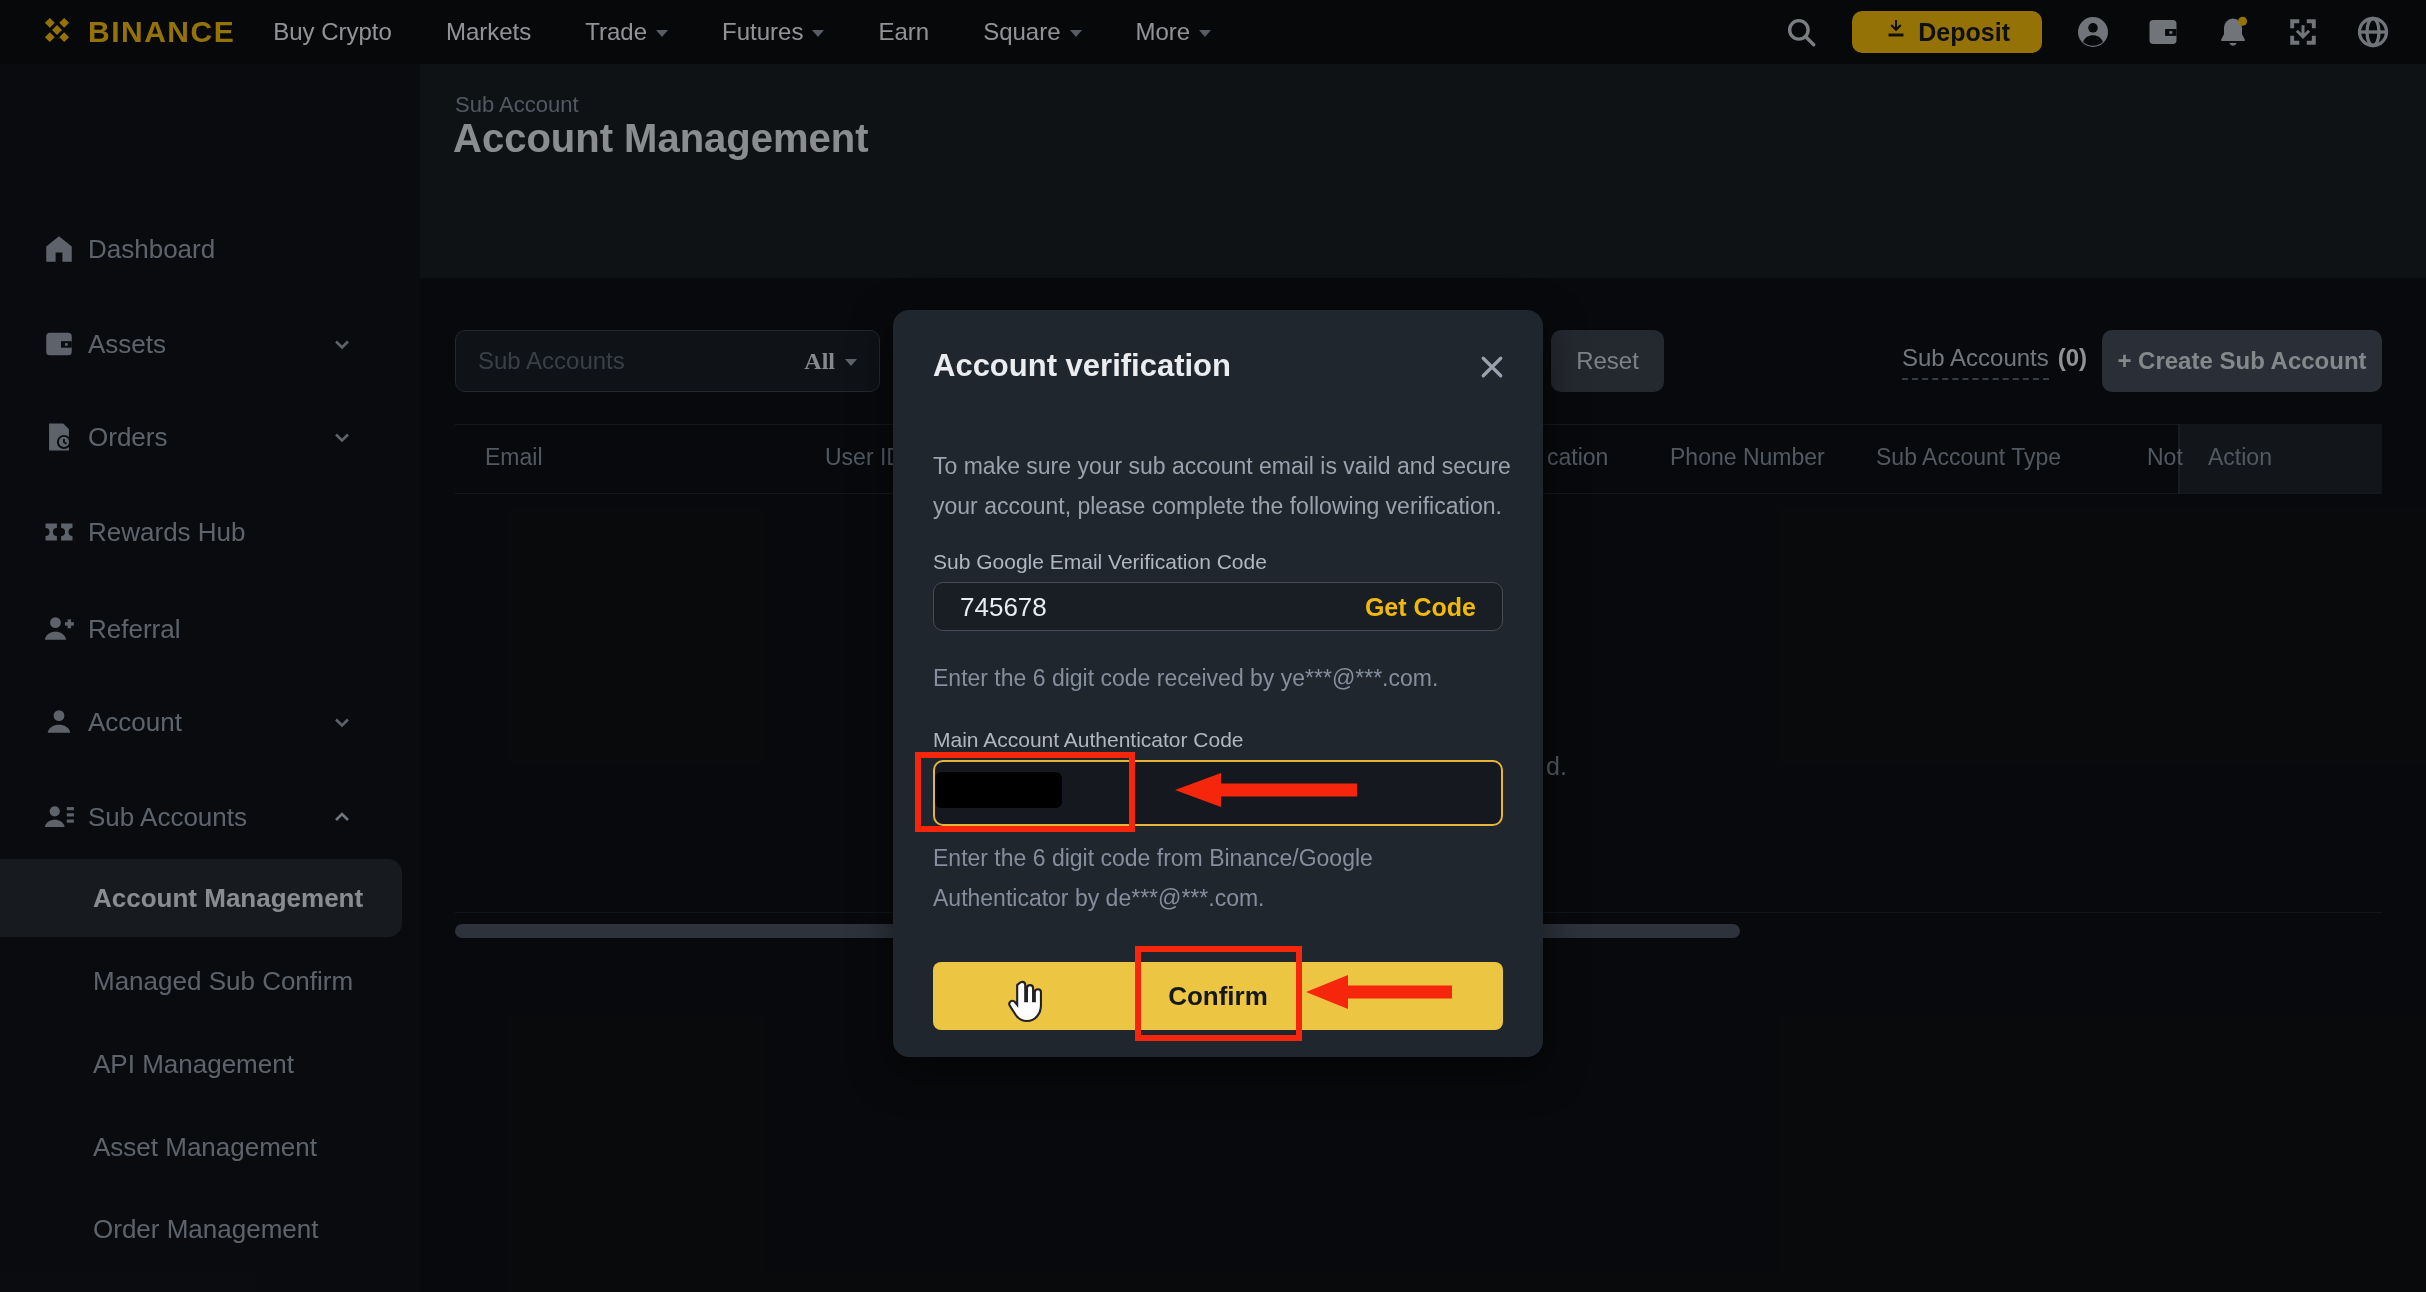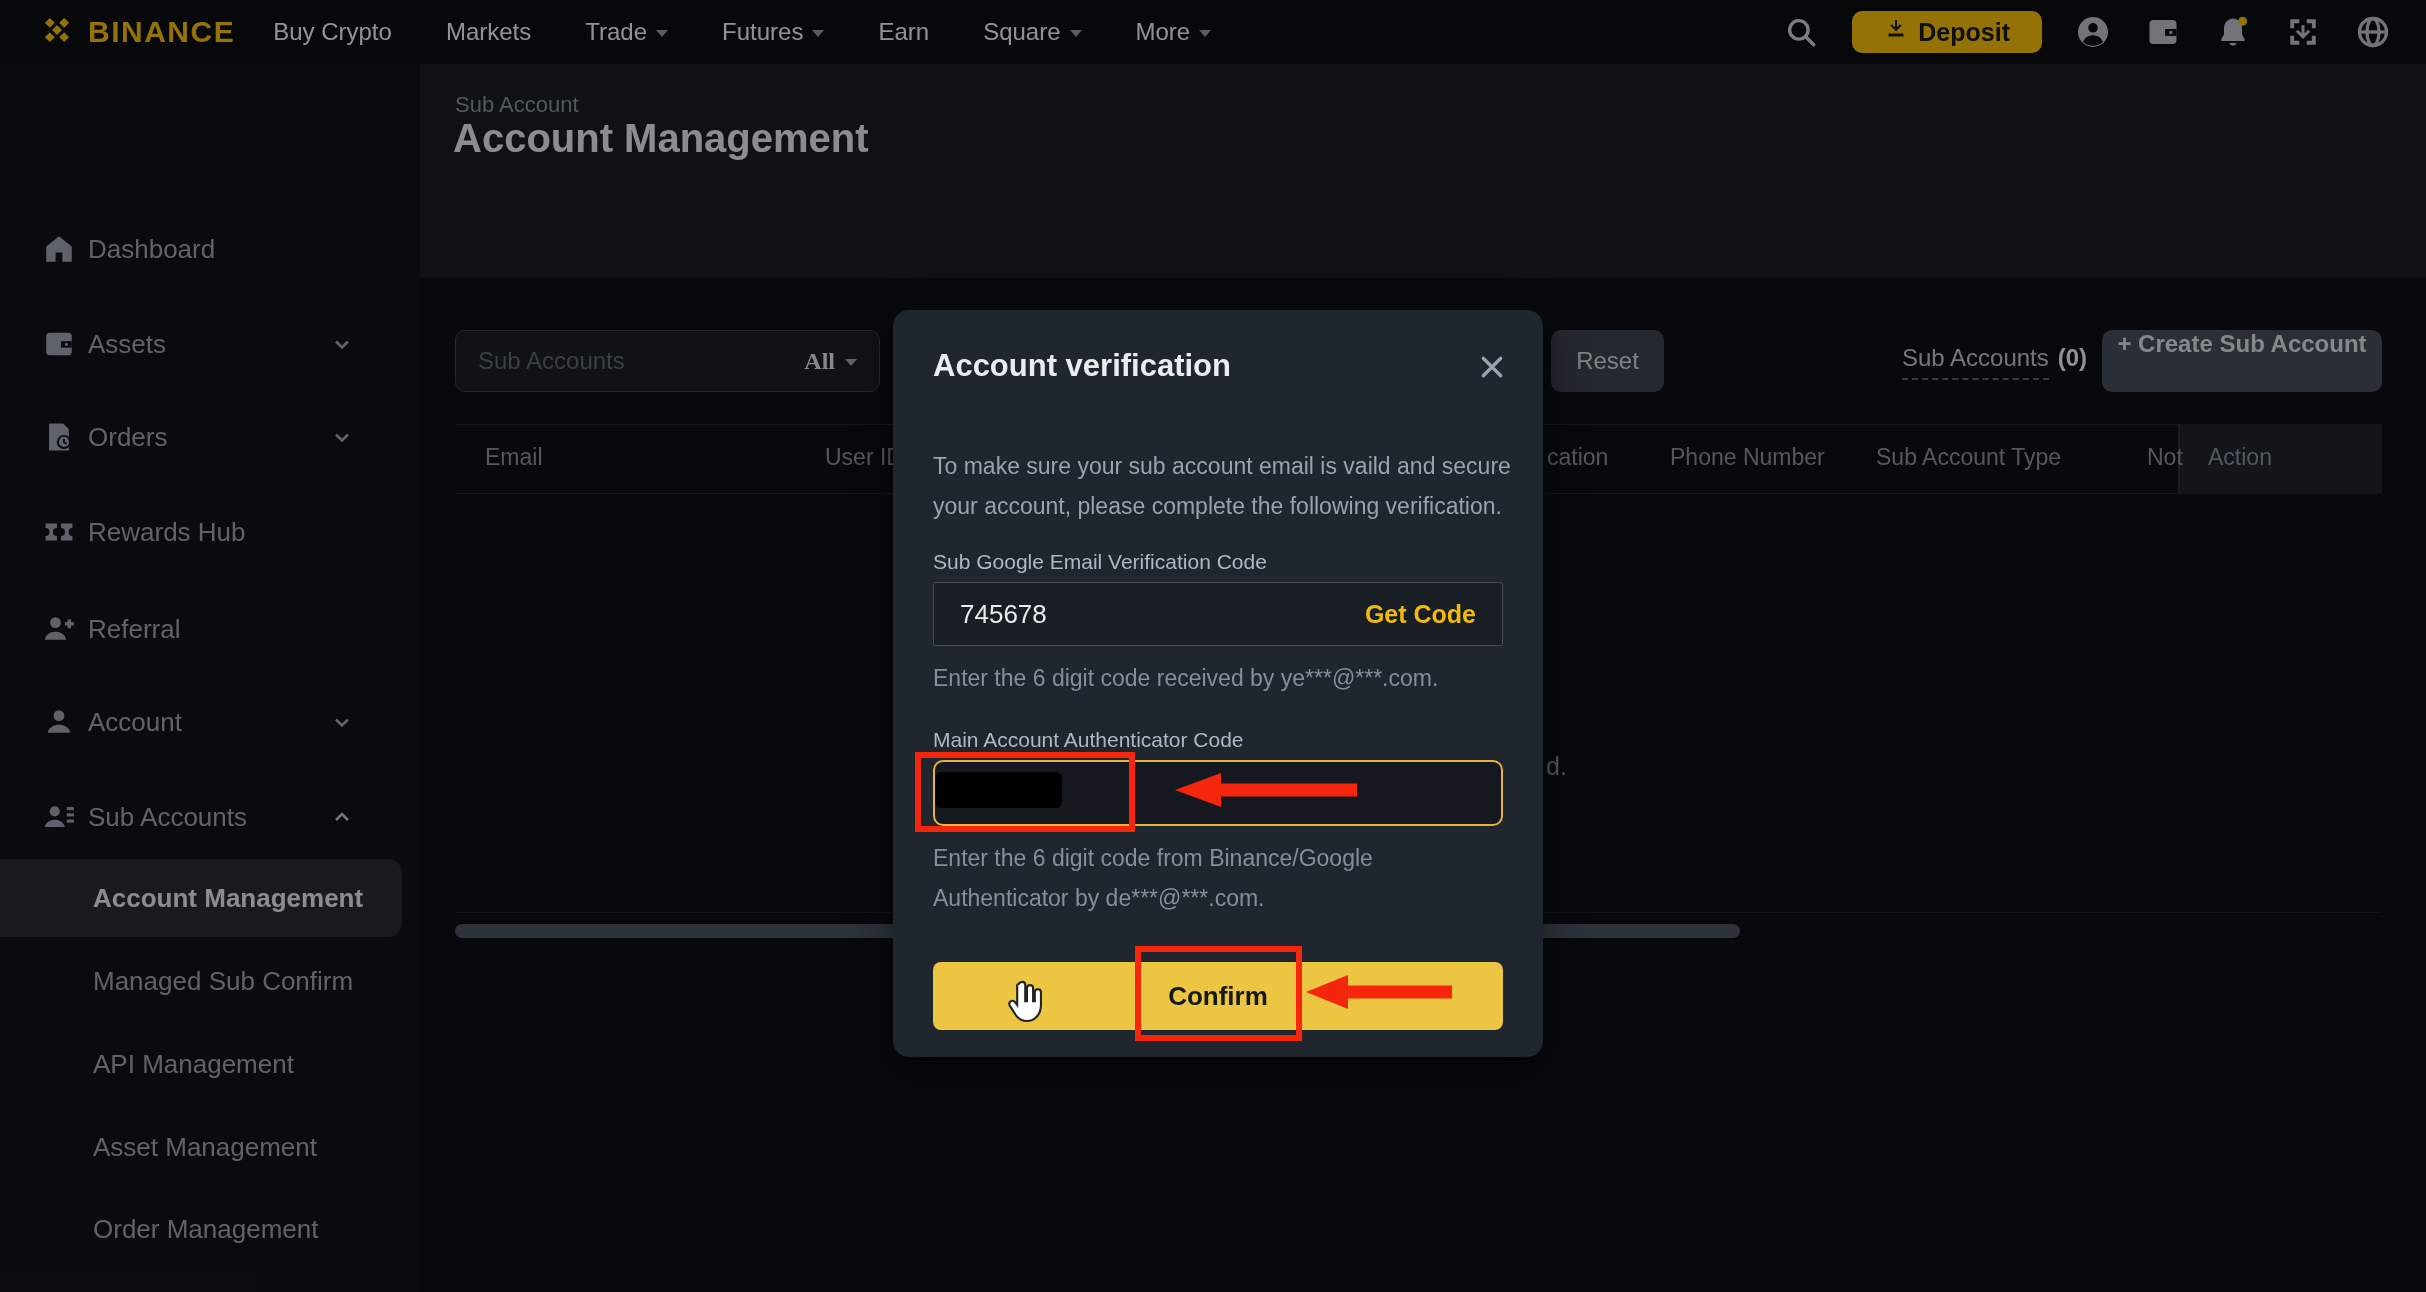--- a/index.html
+++ b/index.html
@@ -33,35 +33,35 @@
   .content{position:absolute;top:278px;left:420px;width:2006px;height:1014px;background:#0e1014;z-index:1;}
   .breadcrumb{position:absolute;left:455px;top:92px;font-size:22px;color:#848e9c;z-index:6;}
   .page-title{position:absolute;left:453px;top:116px;font-size:40px;font-weight:700;color:#dfe3e8;z-index:6;}
   .filter-select{position:absolute;left:455px;top:330px;width:425px;height:62px;background:#191e25;border:1px solid #3a414c;border-radius:10px;display:flex;align-items:center;justify-content:space-between;padding:0 22px;box-sizing:border-box;z-index:6;cursor:pointer;}
   .filter-ph{font-size:24px;color:#5e6673;}
   .filter-val{display:flex;align-items:center;gap:10px;font-size:24px;font-weight:600;color:#d9dde3;font-family:Liberation Serif, serif;}
   .reset-btn{position:absolute;left:1551px;top:330px;width:113px;height:62px;background:#3a414d;border-radius:10px;color:#ccd1d8;font-size:24px;display:flex;align-items:center;justify-content:center;z-index:6;cursor:pointer;}
   .subacc-link{position:absolute;left:1902px;top:344px;font-size:24px;color:#b9c0c9;z-index:6;white-space:nowrap;}
   .subacc-link .u{border-bottom:2px dashed #5a626e;padding-bottom:7px;cursor:pointer;}
   .subacc-link .cnt{font-weight:700;color:#e8ebef;margin-left:9px;}
-  .create-btn{position:absolute;left:2102px;top:330px;width:280px;height:62px;background:#454d59;border-radius:10px;color:#d7dbe1;font-size:24px;font-weight:600;display:flex;align-items:flex-start;justify-content:center;z-index:6;cursor:pointer;}
+  .create-btn{position:absolute;left:2102px;top:330px;width:280px;height:62px;background:#454d59;border-radius:10px;color:#d7dbe1;font-size:24px;font-weight:600;display:flex;align-items:center;justify-content:center;z-index:6;cursor:pointer;}
   .t-line{position:absolute;height:1px;background:#23282f;z-index:6;}
   .t-div{position:absolute;left:2178px;top:424px;width:2px;height:70px;background:#2a3039;z-index:7;}
   .action-bg{position:absolute;left:2180px;top:424px;width:202px;height:69px;background:#1d232b;z-index:6;}
   .th{position:absolute;top:444px;font-size:23px;color:#848e9c;z-index:7;white-space:nowrap;}
   .h-scroll{position:absolute;left:455px;top:924px;width:1285px;height:14px;background:#4a5260;border-radius:7px;z-index:6;cursor:pointer;}
   .bg-fragment{position:absolute;left:1546px;top:752px;font-size:25px;color:#848e9c;z-index:6;}
   
   .overlay{position:absolute;inset:0;background:rgba(0,0,0,0.38);z-index:50;}
   .modal{position:absolute;left:893px;top:310px;width:650px;height:747px;background:#20262e;border-radius:16px;z-index:60;box-shadow:0 14px 40px rgba(0,0,0,.5);}
   .m-title{position:absolute;left:40px;top:38px;font-size:31px;font-weight:700;color:#eaecef;}
   .m-close{position:absolute;right:36px;top:42px;width:30px;height:30px;cursor:pointer;}
   .m-desc{position:absolute;left:40px;top:136px;width:588px;font-size:23px;line-height:40px;color:#99a2ad;}
   .m-label{position:absolute;left:40px;font-size:21px;color:#b0b7c1;}
-  .m-input1{position:absolute;left:40px;top:272px;width:570px;height:64px;background:#191e25;border:1px solid #454c56;border-radius:2px;box-sizing:border-box;cursor:text;}
+  .m-input1{position:absolute;left:40px;top:272px;width:570px;height:49px;background:#191e25;border:1px solid #454c56;border-radius:10px;box-sizing:border-box;cursor:text;}
   .m-input1 .val{position:absolute;left:26px;top:50%;transform:translateY(-50%);font-size:26px;color:#e9ecf0;}
   .m-input1 .getcode{position:absolute;right:26px;top:50%;transform:translateY(-50%);font-size:25px;font-weight:700;color:#F0B90B;cursor:pointer;}
   .m-help{position:absolute;left:40px;font-size:23px;line-height:40px;color:#848e9c;}
   .m-input2{position:absolute;left:40px;top:450px;width:570px;height:66px;background:#15191f;border:2px solid #e7b43a;border-radius:10px;box-sizing:border-box;cursor:text;}
   .redact{position:absolute;left:42px;top:462px;width:127px;height:36px;background:#000;border-radius:6px;}
   .confirm-btn{position:absolute;left:40px;top:652px;width:570px;height:68px;background:#ecc542;border-radius:8px;display:flex;align-items:center;justify-content:center;font-size:26px;font-weight:700;color:#15181d;cursor:pointer;}
   .anno-rect{position:absolute;border:6px solid #f6260d;box-sizing:border-box;z-index:70;}
   .anno{position:absolute;z-index:70;}
 </style>
 </head>

